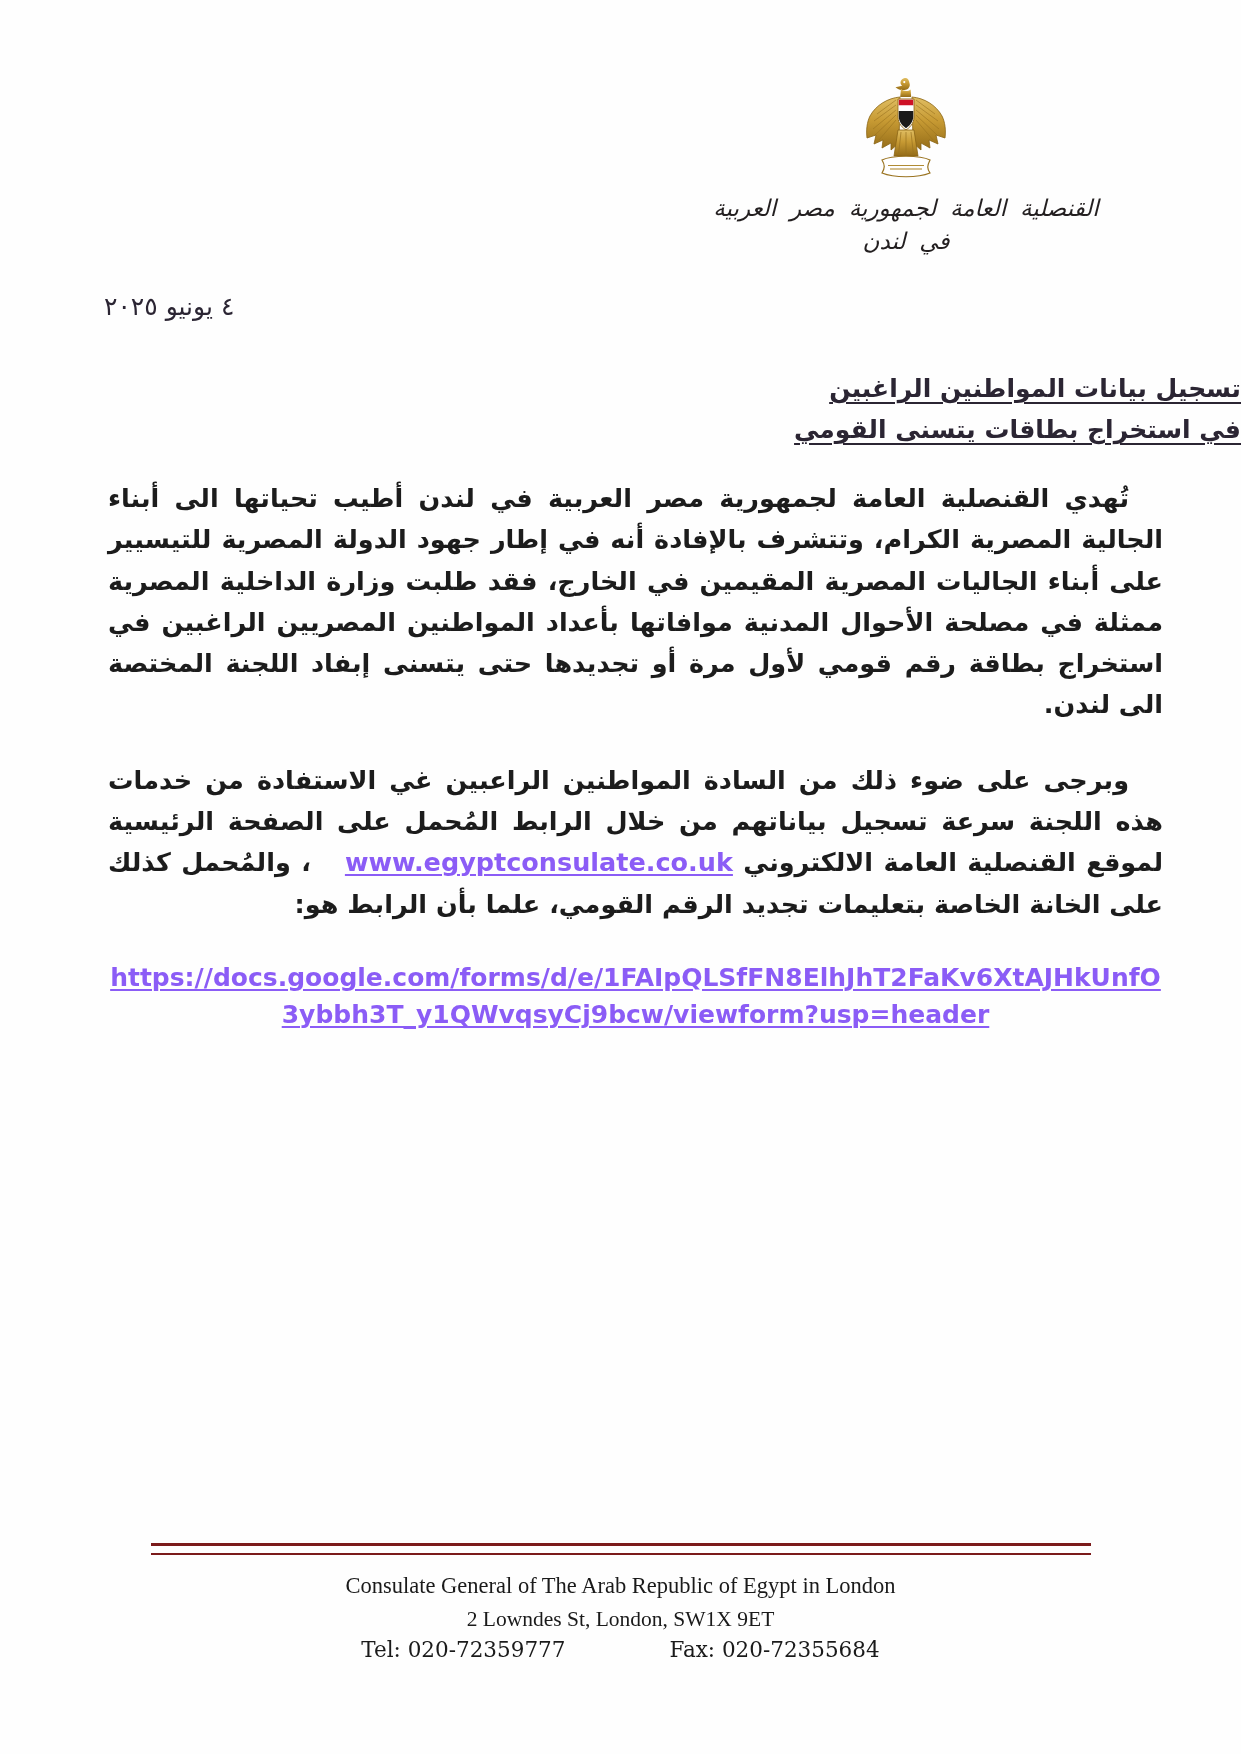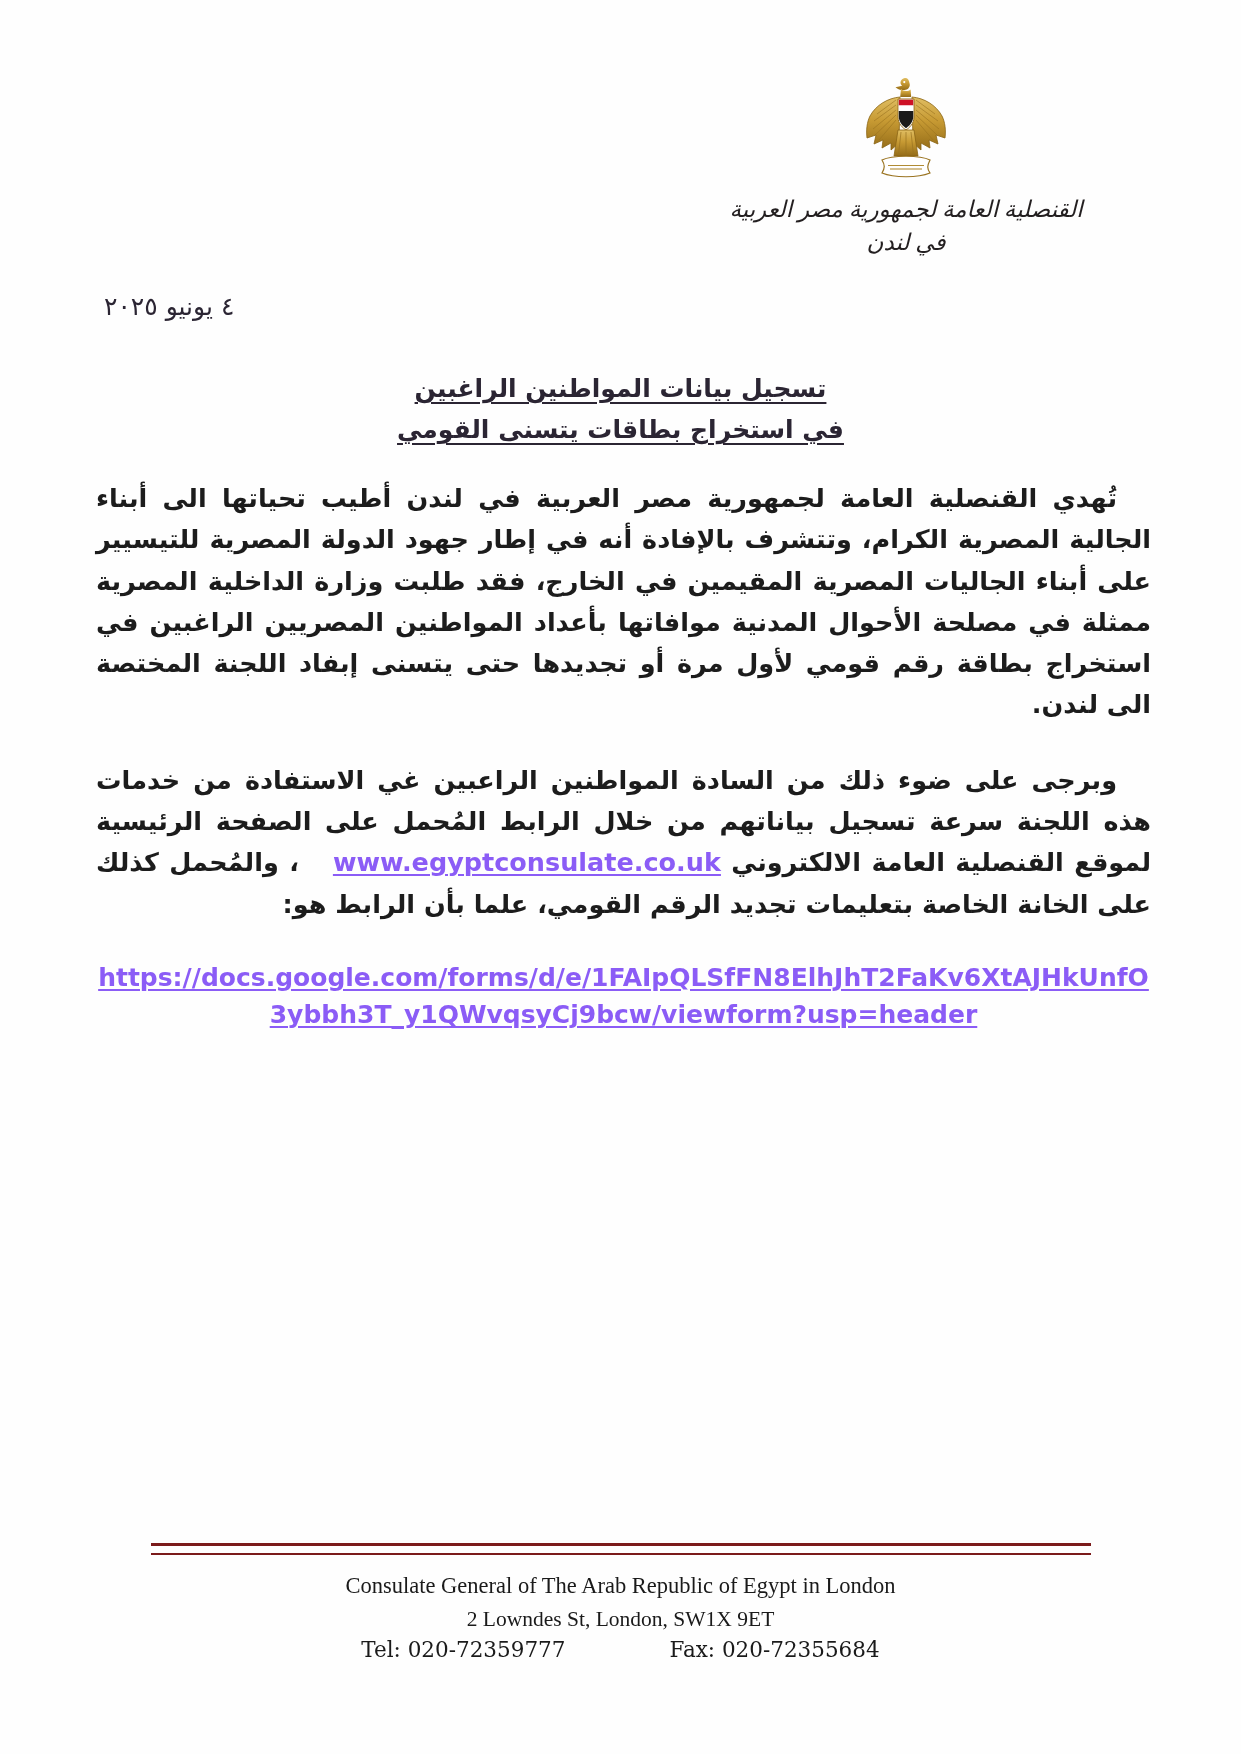--- a/index.html
+++ b/index.html
@@ -29,21 +29,21 @@
     width: 460px;
     text-align: center;
   }
   .emblem {
     width: 92px;
     height: 108px;
     margin: 0 auto 14px auto;
     display: block;
   }
   .org-name {
-    font-family: Liberation Serif, serif;
+    font-family: Liberation Mono, monospace;
     font-size: 23px;
     line-height: 1.42;
     color: #231f20;
     direction: rtl;
     font-style: italic;
     letter-spacing: 0.3px;
     white-space: pre-line;
     font-weight: 400;
   }
 
@@ -57,40 +57,39 @@
     color: #2b2533;
     font-family: "DejaVu Sans", sans-serif;
   }
 
   
   .title-block {
     position: absolute;
     top: 368px;
     left: 0;
     width: 1241px;
-    text-align: center;
     direction: rtl;
   }
   .title-line {
     display: inline-block;
     font-size: 25px;
     font-weight: bold;
     color: #2b2533;
     text-decoration: underline;
     text-underline-offset: 5px;
     text-decoration-thickness: 2px;
     line-height: 1.65;
     font-family: "DejaVu Sans", sans-serif;
   }
 
   
   .body-area {
     position: absolute;
     top: 478px;
-    left: 96px;
+    left: 108px;
     width: 1055px;
     direction: rtl;
     text-align: justify;
     text-align-last: right;
     color: #1c1c1c;
   }
   p.para {
     margin: 0 0 34px 0;
     font-size: 25.5px;
     line-height: 1.62;

